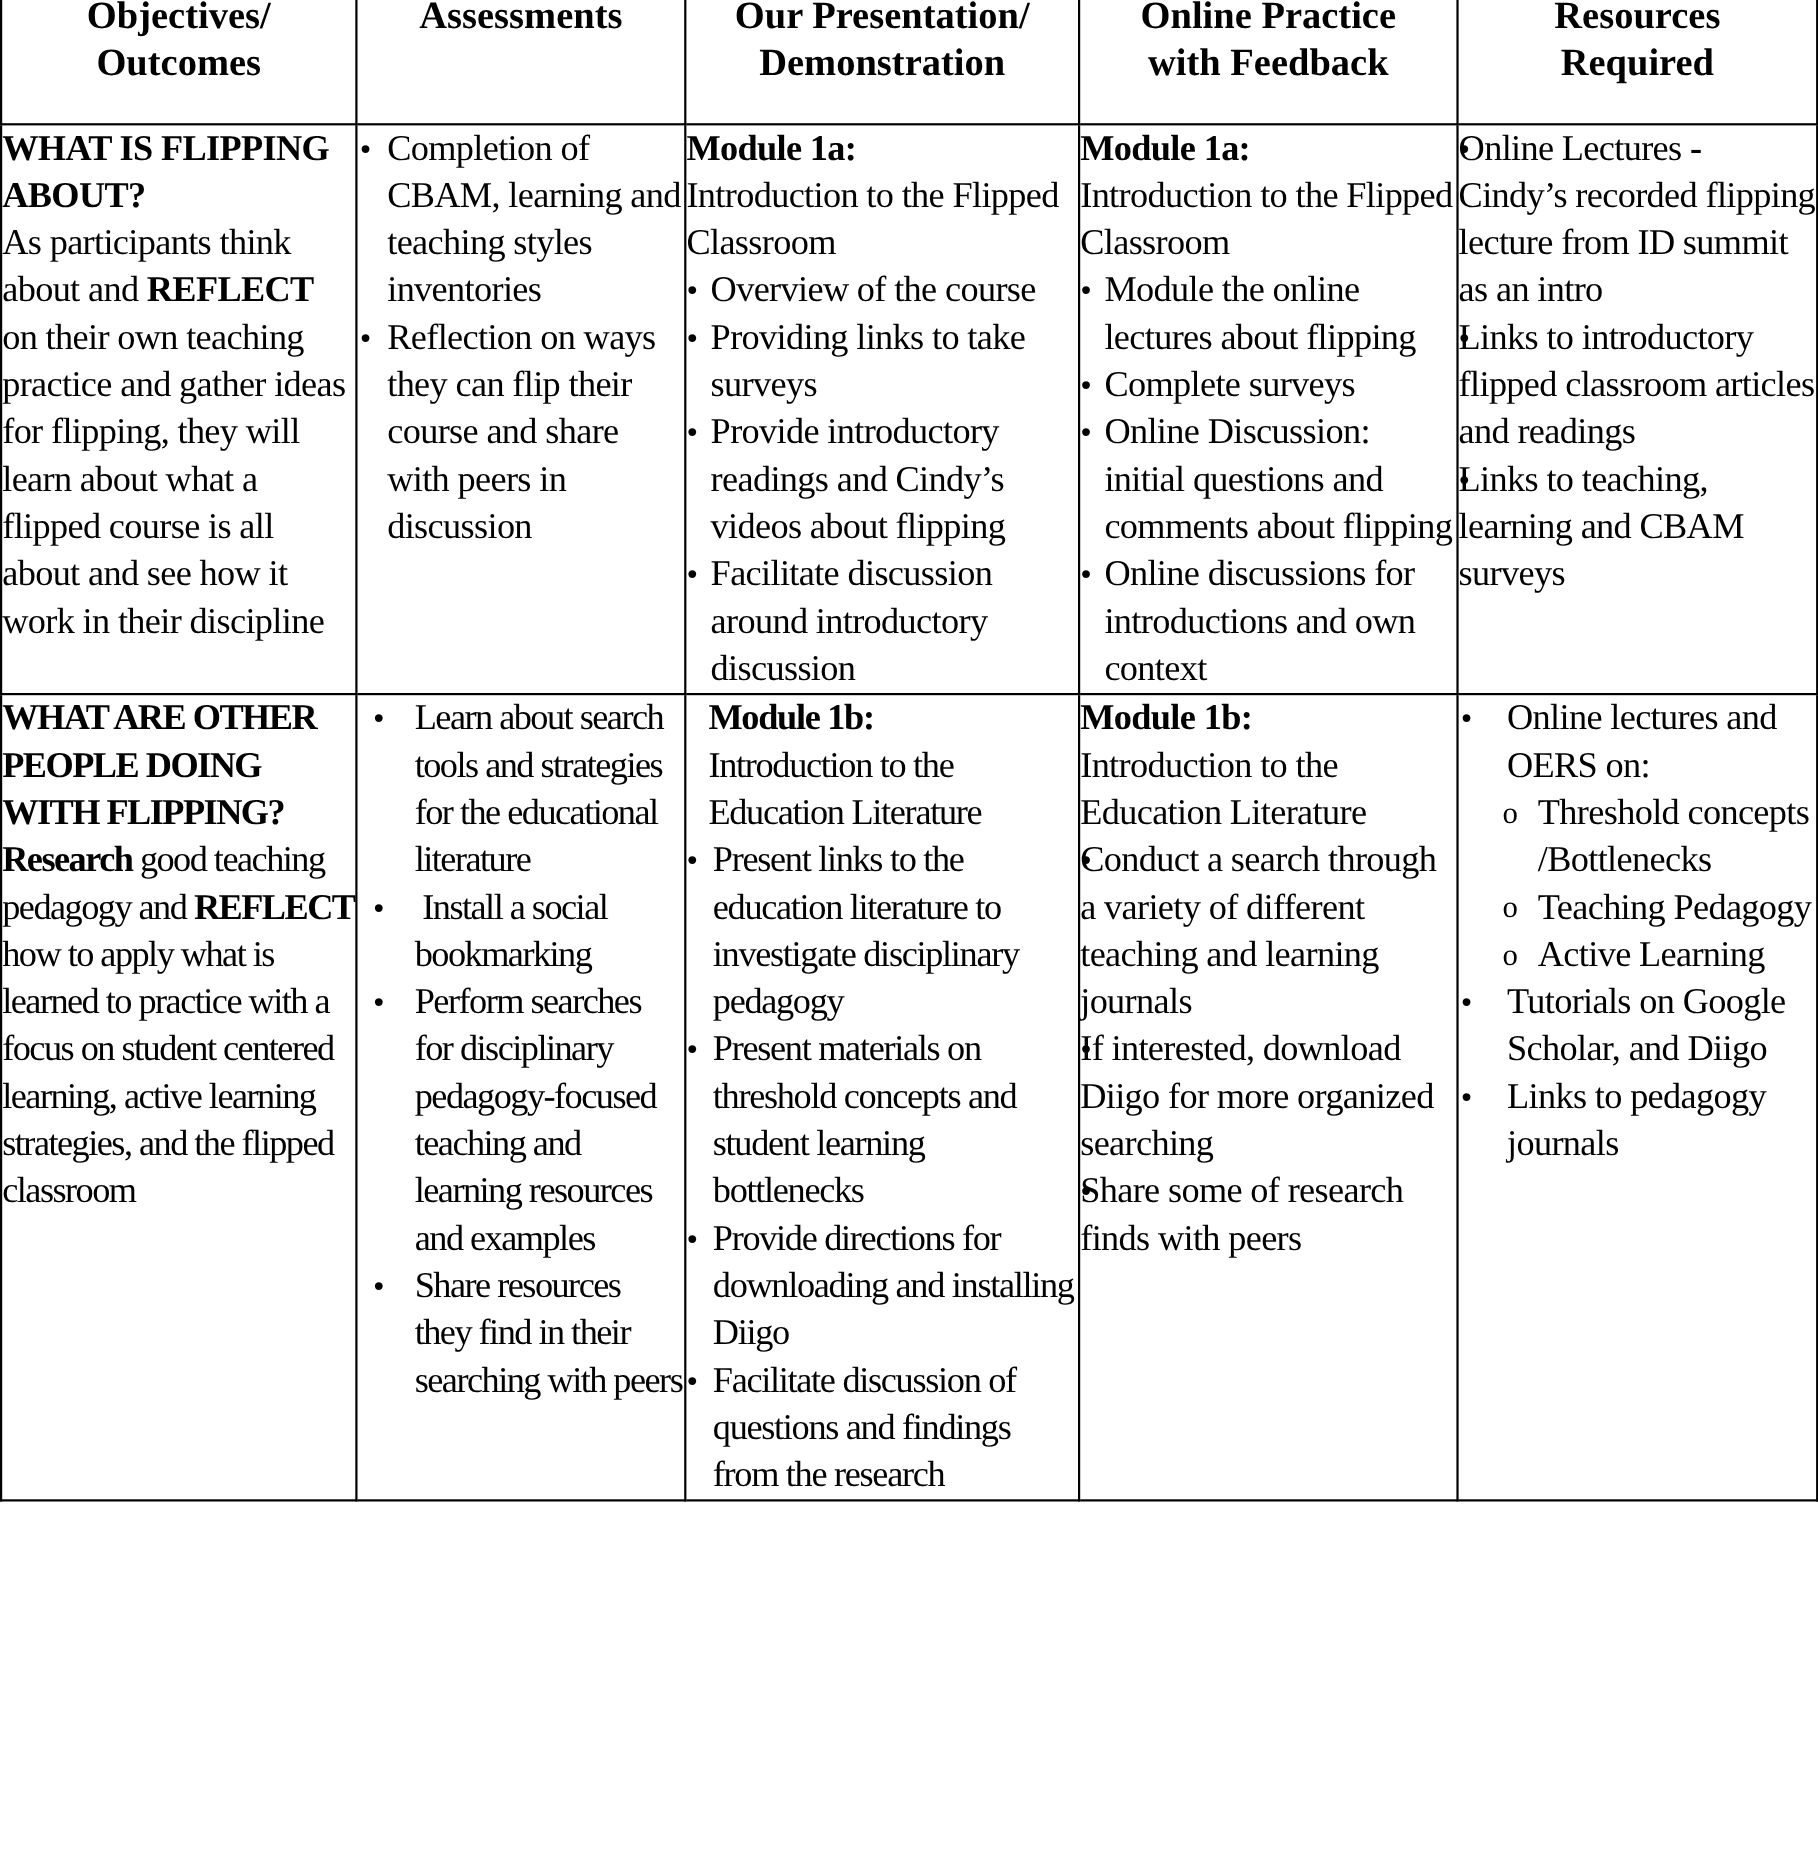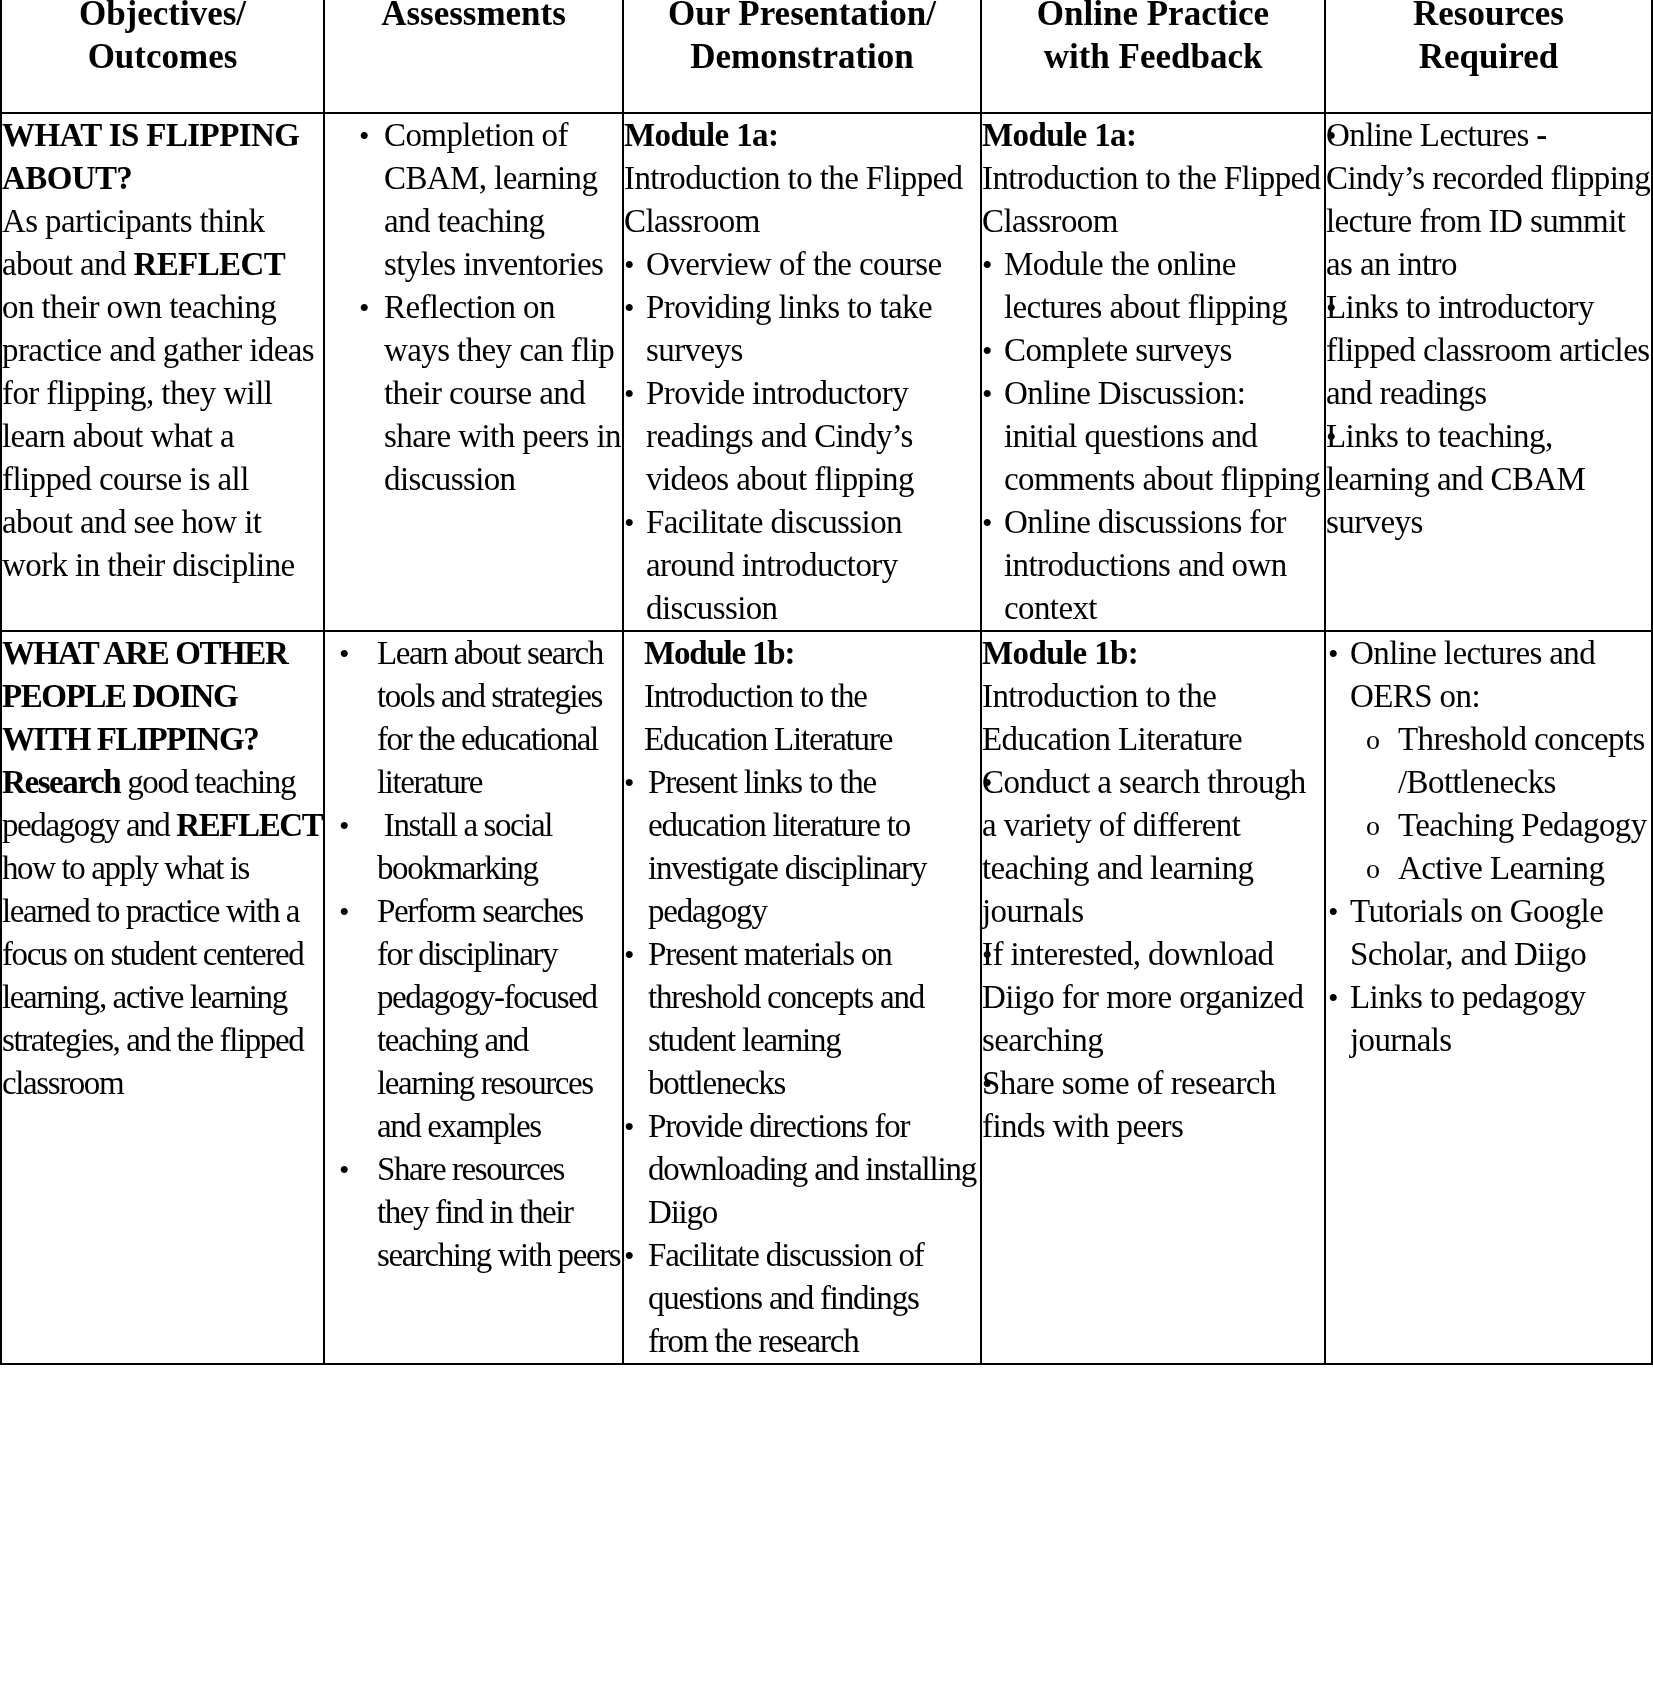--- a/index.html
+++ b/index.html
@@ -7,28 +7,28 @@
          font-family:"Liberation Serif", "DejaVu Serif", serif; color:#000; }
   .tbl { position:absolute; left:0; top:-10px; border-collapse:collapse; table-layout:fixed; }
   .tbl td, .tbl th { border:2px solid #000; vertical-align:top; padding:0; }
   .tbl th { font-weight:bold; font-size:35px; line-height:43px; text-align:center; vertical-align:top; height:120px; }
   .cell { font-size:33px; line-height:43px; letter-spacing:-0.6px; }
   .obj { padding:4px 4px 0 22px; }
   .b { font-weight:bold; }
   ul { margin:0; padding:0; list-style:none; }
   li { position:relative; }
   li.dot::before { content:"\2022"; position:absolute; font-size:30px; }
-  .c2r1 li { padding-left:27px;margin-left:32px; } .c2r1 li::before { left:2px; }
+  .c2r1 li { padding-left:27px; } .c2r1 li::before { left:2px; }
   .c2r2 li { padding-left:52px; } .c2r2 li::before { left:14px; }
   .c3r1 { padding:4px 4px 0 20px; } .c3r1 li { padding-left:22px; } .c3r1 li::before { left:0; }
   .c3r2 { padding:4px 4px 0 4px; } .c3r2 .mh { padding-left:20px; } .c3r2 li { padding-left:24px; } .c3r2 li::before { left:0; }
   .c4r1 { padding:4px 4px 0 16px; } .c4r1 li { padding-left:22px; } .c4r1 li::before { left:0; }
   .c4r2 { padding:4px 4px 0 20px; } .c4r2 li { } .c4r2 li::before { left:0; }
   .c5r1 { padding:4px 4px 0 4px; } .c5r1 li { } .c5r1 li::before { left:0; }
-  .c5r2 { padding:4px 4px 0 14px; } .c5r2 li { padding-left:24px; } .c5r2 li::before { left:2px; }
+  .c5r2 { padding:4px 4px 0 14px; } .c5r2 li { padding-left:44px; } .c5r2 li::before { left:2px; }
   .c5r2 li.sub { padding-left:72px; } .c5r2 li.sub::before { content:"o"; left:40px; font-size:28px; }
   .c2r1 { padding:4px 4px 0 4px; }
   .c2r2 { padding:4px 4px 0 4px;margin-top:12px; }
 </style>
 </head>
 <body>
 
 <table class="tbl">
   <colgroup>
     <col style="width:323px">

